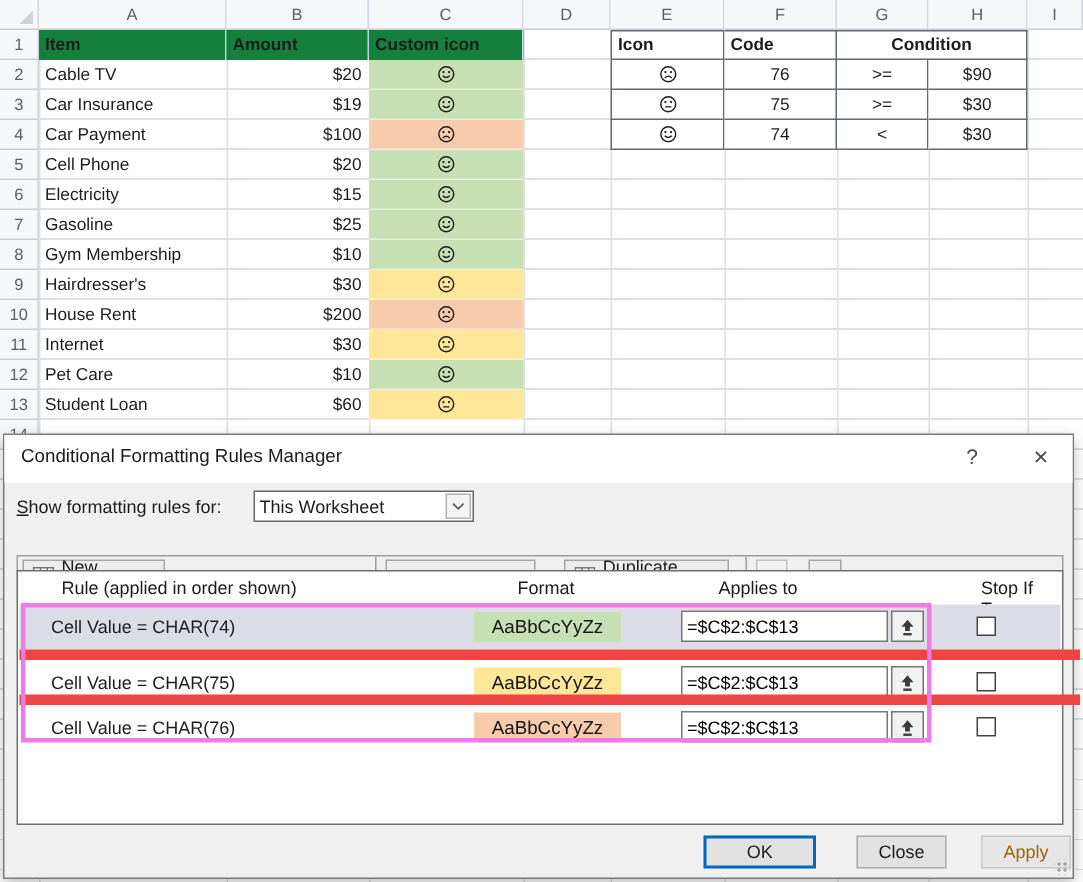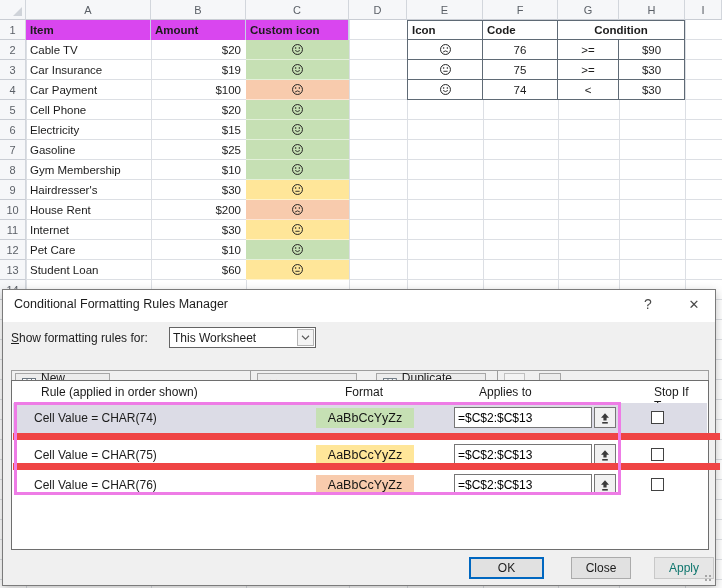--- a/index.html
+++ b/index.html
@@ -16,21 +16,21 @@
     background-position:0 0,26px 0,151px 0,246px 0,349px 0,407px 0,483px 0,558px 0,619px 0,685px 0;
     background-repeat:no-repeat;}
   .sgrid{position:absolute;left:0;top:0;display:grid;
     grid-template-columns:26px 125px 95px 103px 58px 76px 75px 61px 66px 37px;
     grid-template-rows:repeat(15,20px);}
   .hc{background:#f6f7f9;border-right:1px solid #d2d6dc;border-bottom:1px solid #c9cdd4;
     color:#5a5f66;font-size:11px;display:flex;align-items:center;justify-content:center;box-sizing:border-box;}
   .corner{position:relative;}
   .corner::after{content:"";position:absolute;right:3px;bottom:3px;border-left:9px solid transparent;border-bottom:9px solid #cfd3d9;}
   .cell{display:flex;align-items:center;font-size:11.5px;box-sizing:border-box;overflow:hidden;white-space:nowrap;}
-  .hdr1{background:#d946ef;font-weight:bold;padding-left:4px;border-right:1px solid #c6d0e6;}
+  .hdr1{background:#15803d;font-weight:bold;padding-left:4px;border-right:1px solid #c6d0e6;}
   .txt{padding-left:4px;}
   .num{justify-content:flex-end;padding-right:5px;}
   .ctr{justify-content:center;}
   .fillc{justify-content:center;border-bottom:1px solid rgba(255,255,255,.5);}
   .tb{background:#fff;border-right:1px solid #5f6a75;border-bottom:1px solid #5f6a75;}
   .tb.bl{border-left:1px solid #5f6a75;}
   .tb.bt{border-top:1px solid #5f6a75;}
   .bold{font-weight:bold;}
   
   .dlg{position:absolute;left:2px;top:289px;width:714px;height:297px;background:#f0f0f0;
@@ -61,21 +61,21 @@
   .applies{position:absolute;left:441px;top:4px;width:138px;height:21px;border:1px solid #767676;background:#fff;
     box-sizing:border-box;font-size:12px;font-family:"Liberation Sans",sans-serif;padding:0 3px;}
   .picker{position:absolute;left:581px;top:4px;width:22px;height:21px;border:1px solid #767676;background:#f1f1f1;
     box-sizing:border-box;display:flex;align-items:center;justify-content:center;}
   .cbx{position:absolute;left:638px;top:8px;width:13px;height:13px;border:1px solid #424242;background:#fff;box-sizing:border-box;}
   .pink{position:absolute;left:2px;top:21px;width:607px;height:93px;border:3px solid #ee7ce6;box-sizing:border-box;pointer-events:none;}
   .fbtn{position:absolute;top:267px;height:22px;background:#e1e1e1;border:1px solid #ababab;box-sizing:border-box;
     font-size:12px;display:flex;align-items:center;justify-content:center;}
   .okb{left:466px;width:75px;border:2px solid #0067c0;}
   .clb{left:568px;width:60px;}
-  .apb{left:651px;width:60px;background:#e6e6e6;color:#0f766e;border-color:#c8c8c8;}
+  .apb{left:651px;width:60px;background:#e6e6e6;color:#a16207;border-color:#c8c8c8;}
   .grip{position:absolute;right:2px;bottom:2px;width:10px;height:10px;
     background-image:radial-gradient(#a5a5a5 1px,transparent 1.2px);background-size:4px 4px;background-position:1px 1px;}
 </style>
 </head>
 <body>
 
 <div class="screen">
 
   <div class="sheet-bg"></div>
   <div class="sgrid">

